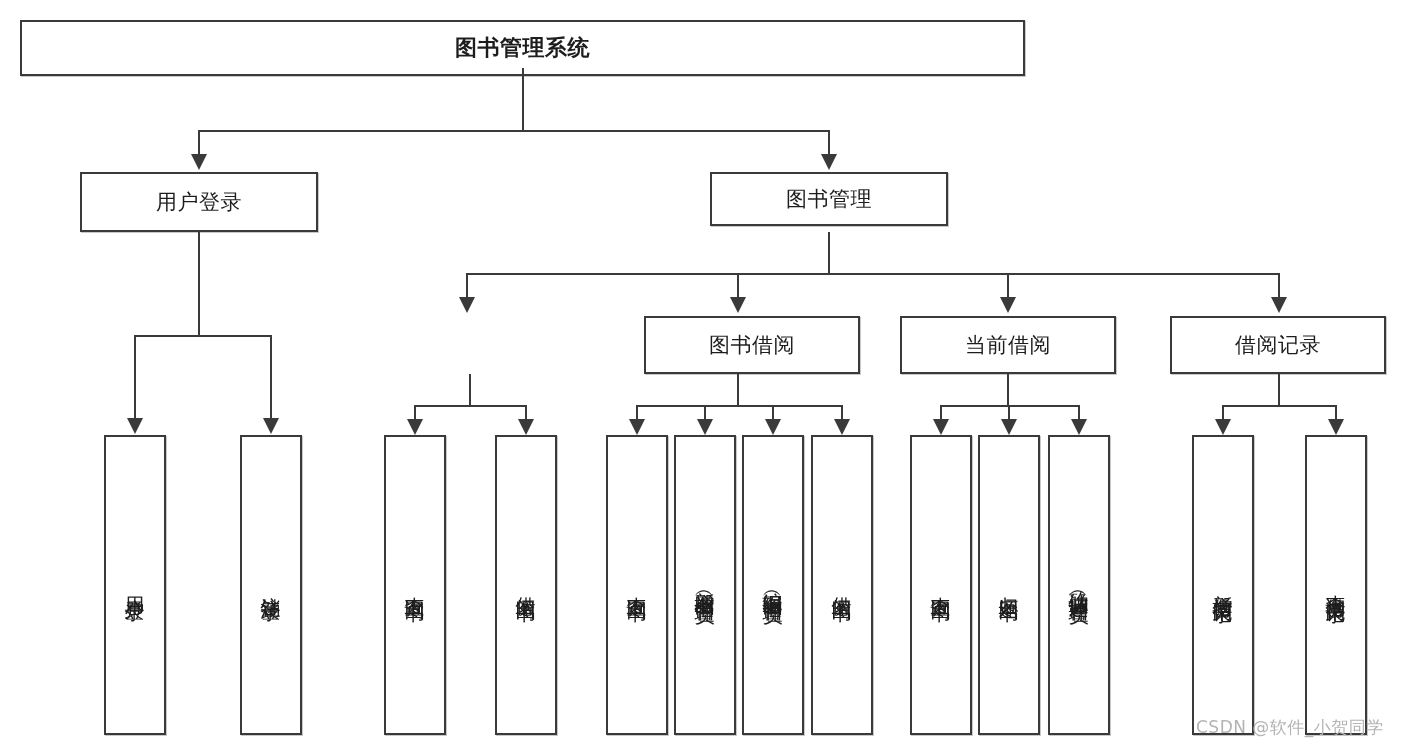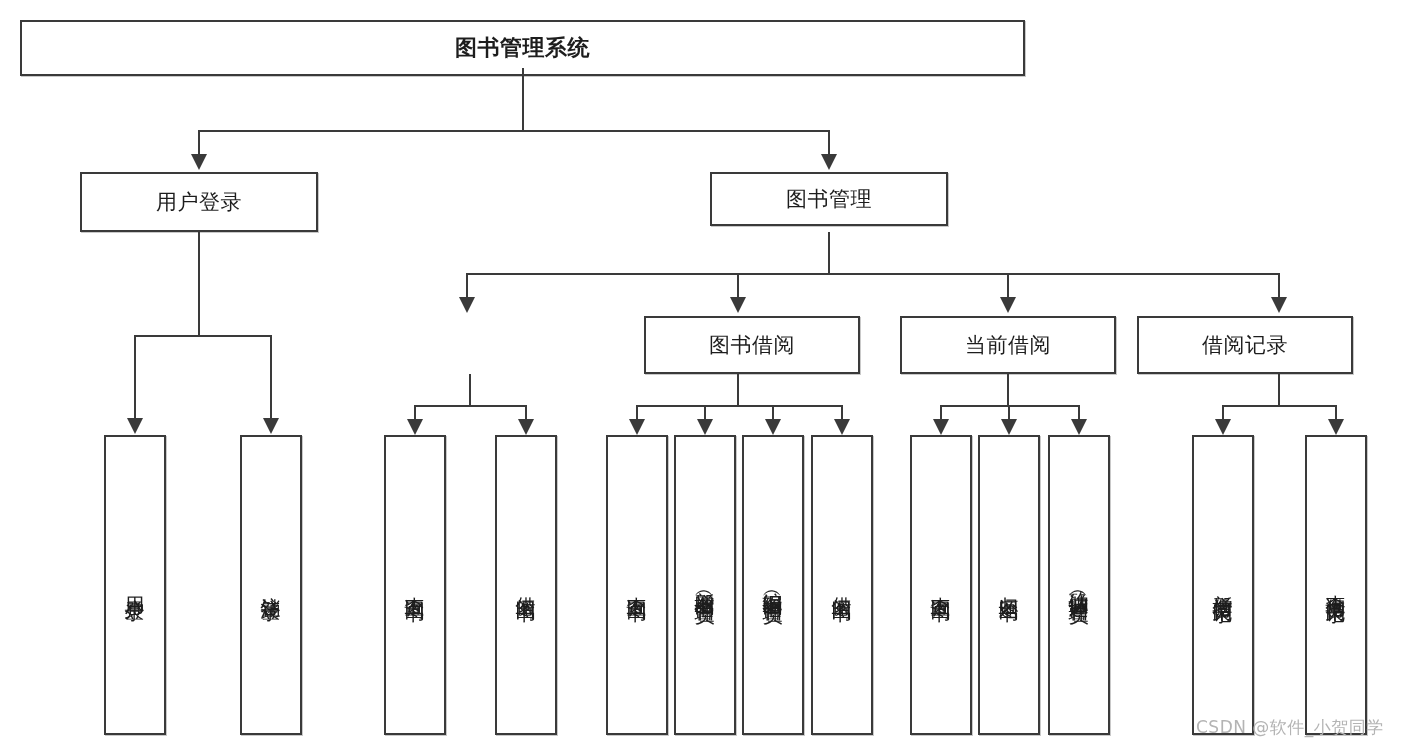--- a/index.html
+++ b/index.html
@@ -122,21 +122,21 @@
   <div class="arrow" style="left:1000px; top:297px;"></div>
   <div class="edge v" style="left:1278px; top:273px; width:2px; height:26px;"></div>
   <div class="arrow" style="left:1271px; top:297px;"></div>
 
   <div class="node horiz" style="left:624px; top:316px; width:216px; height:58px;margin-left:20px;">
     <span>图书借阅</span>
   </div>
   <div class="node horiz" style="left:900px; top:316px; width:216px; height:58px;text-align:center;">
     <span>当前借阅</span>
   </div>
-  <div class="node horiz" style="left:1137px; top:316px; width:216px; height:58px;">
+  <div class="node horiz" style="left:1170px; top:316px; width:216px; height:58px;">
     <span>借阅记录</span>
   </div>
 
   <div class="edge v" style="left:469px; top:374px; width:2px; height:32px;"></div>
   <div class="edge h" style="left:414px; top:405px; width:113px; height:2px;"></div>
   <div class="edge v" style="left:414px; top:405px; width:2px; height:16px;"></div>
   <div class="arrow" style="left:407px; top:419px;"></div>
   <div class="edge v" style="left:525px; top:405px; width:2px; height:16px;"></div>
   <div class="arrow" style="left:518px; top:419px;"></div>
 

